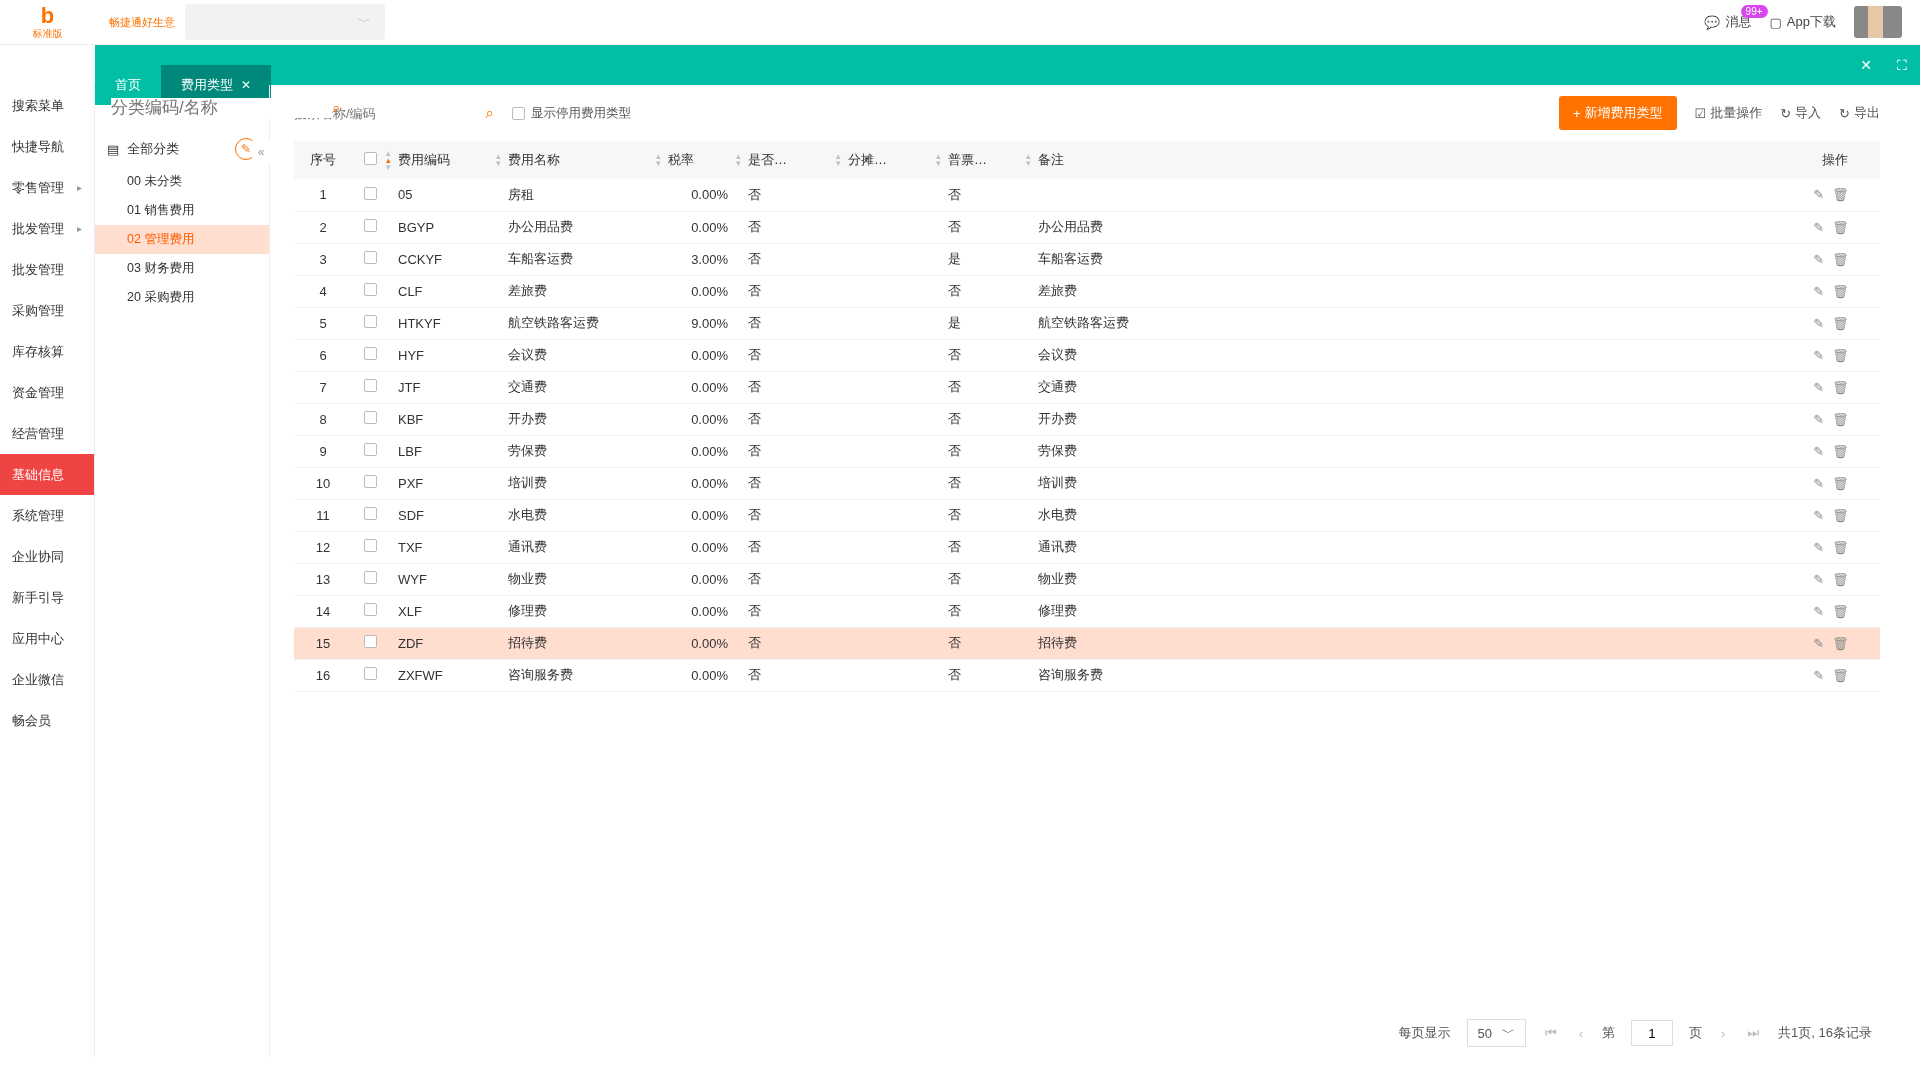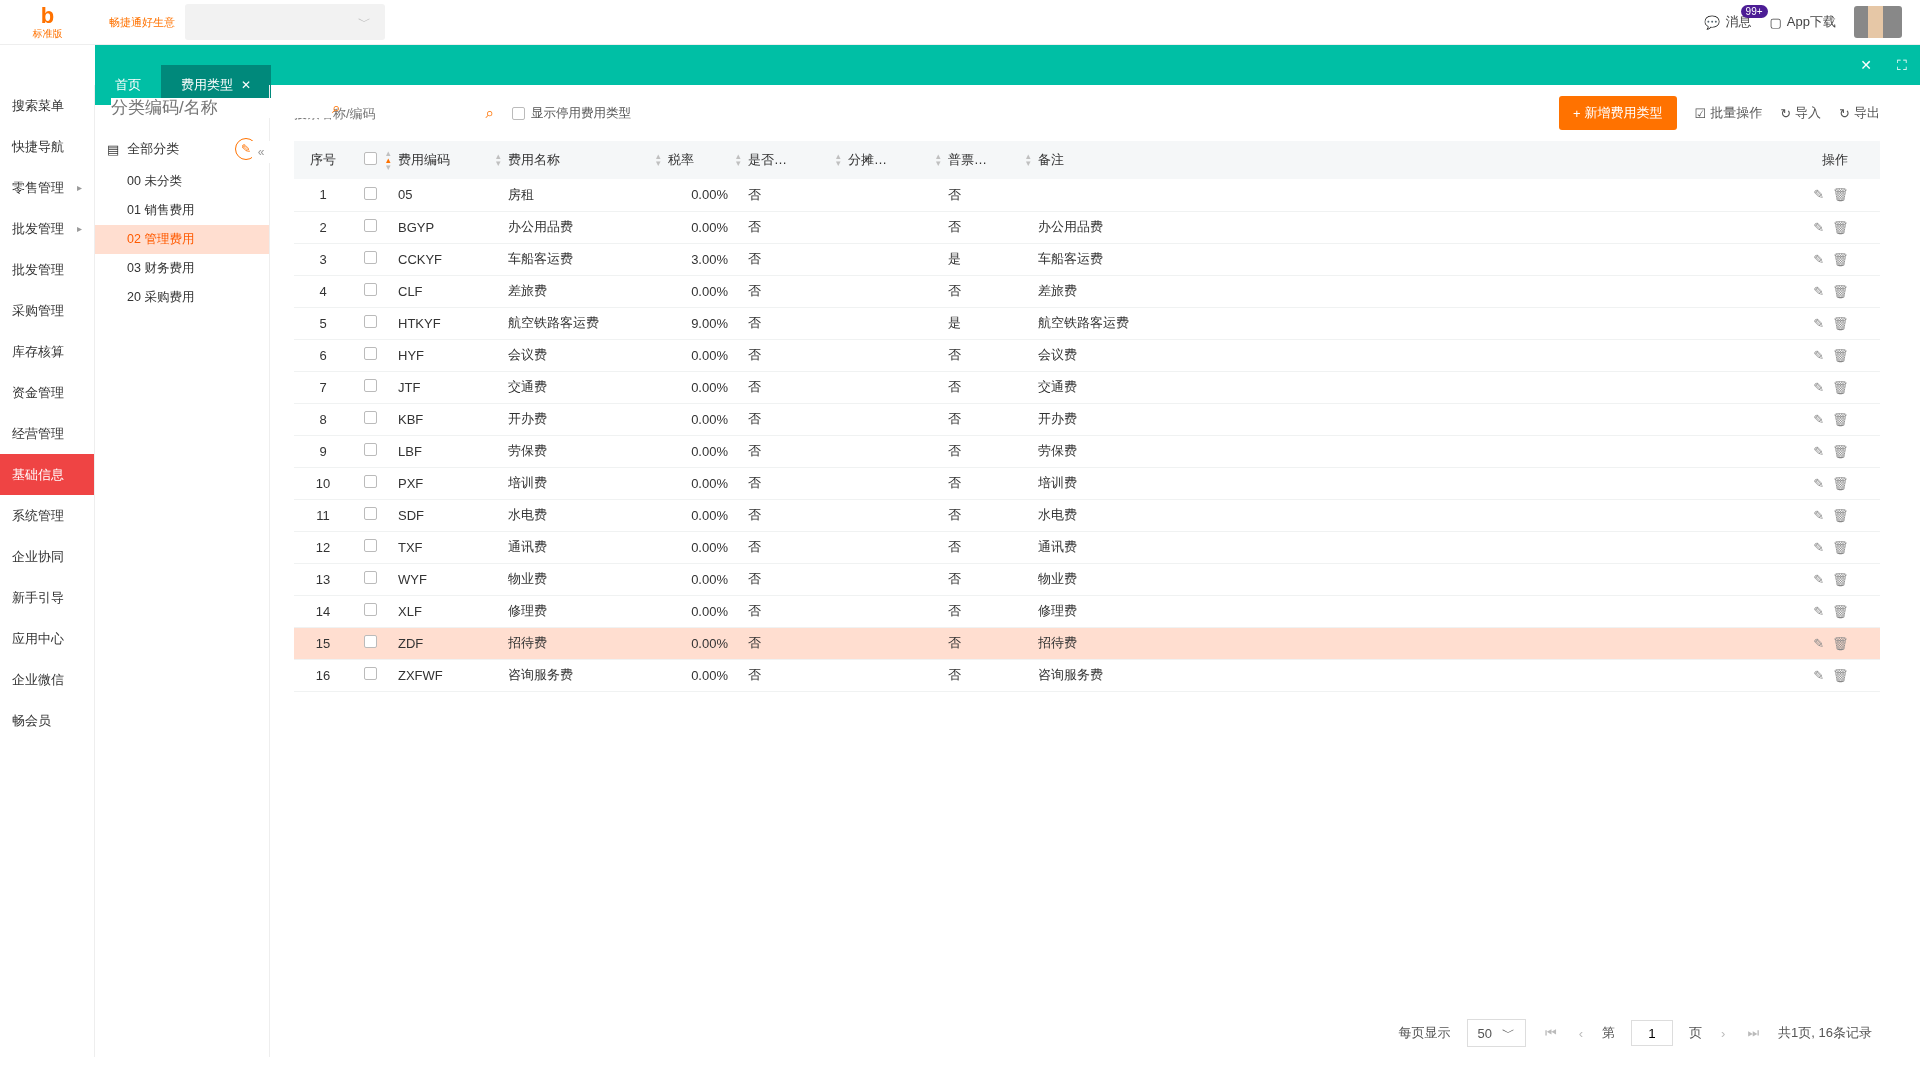--- a/index.html
+++ b/index.html
@@ -8,21 +8,21 @@
   
   .top-header { height: 45px; display:flex; align-items:center; border-bottom:1px solid #eee; }
   .logo-box { width: 95px; height:45px; display:flex; flex-direction:column; align-items:center; justify-content:center; line-height:1; }
   .logo-box .glyph { color:#ff7200; font-size:22px; font-weight:bold; }
   .logo-box .label { font-size:10px; color:#ff7200; margin-top:2px; }
   .logo-text { font-size:11px; color:#ff7200; margin-left:14px; align-self:center; }
   .company-dropdown { height:36px; margin-left:10px; width:200px; background:#f2f2f2; border-radius:3px; display:flex; align-items:center; padding:0 14px; color:#bbb; cursor:pointer; justify-content:space-between; }
   .top-spacer { flex:1; }
   .top-right { display:flex; align-items:center; gap:18px; padding-right:18px; }
   .top-item { display:flex; align-items:center; gap:5px; cursor:pointer; position:relative; color:#444; }
-  .badge { position:absolute; top:-8px; right:-16px; background:#4c1d95; color:#fff; font-size:10px; padding:1px 5px; border-radius:9px; }
+  .badge { position:absolute; top:-8px; right:-16px; background:#d946ef; color:#fff; font-size:10px; padding:1px 5px; border-radius:9px; }
   .avatar { width:48px; height:32px; background:linear-gradient(90deg,#888 0 30%,#e6c7a6 30% 60%,#888 60% 100%); border-radius:3px; }
 
   
   .tab-strip { height:40px; background:#00bfa5; display:flex; align-items:center; }
   .sidebar-gap { width:95px; height:40px; background:#fff; }
   .tab { height:40px; display:flex; align-items:center; padding:0 20px; color:#fff; cursor:pointer; gap:8px;margin-top:40px; }
   .tab.inactive { background:#00bfa5; }
   .tab.active { background:#00897b; }
   .tab .close-x { font-size:12px; }
   .tab-strip .strip-spacer { flex:1; }

